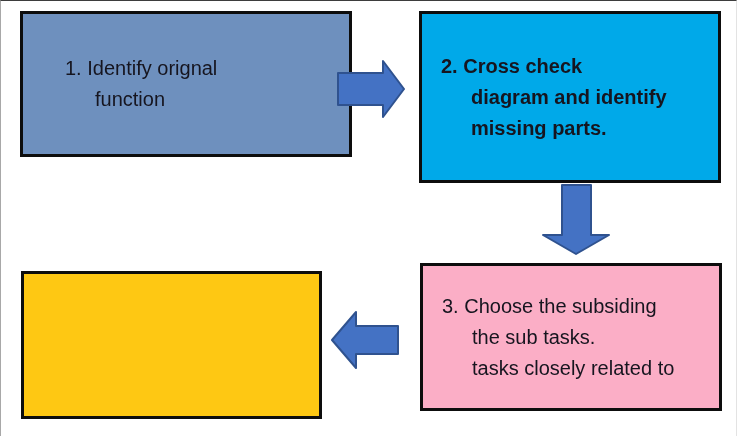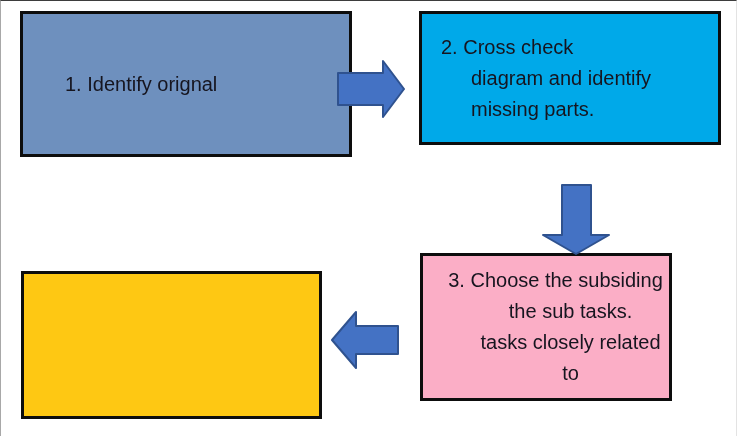--- a/index.html
+++ b/index.html
@@ -20,22 +20,22 @@
     box-sizing: border-box;
     border: 3px solid var(--box-border, #0d0d0d);
     display: flex;
     flex-direction: column;
     justify-content: center;
     color: var(--text, #16151f);
     font-size: 20px;
     line-height: 31px;
   }
   .step-1 { left: 19px;  top: 10px;  width: 332px; height: 146px; padding-left: 42px; }
-  .step-2 { left: 418px; top: 10px;  width: 302px; height: 134px; padding-left: 19px; }
-  .step-3 { left: 419px; top: 252px; width: 252px; height: 148px; padding-left: 19px; text-align: center; }
+  .step-2 { left: 418px; top: 10px;  width: 302px; height: 172px; padding-left: 19px; font-weight: bold; }
+  .step-3 { left: 419px; top: 262px; width: 302px; height: 148px; padding-left: 19px; }
   .step-4 { left: 20px;  top: 270px; width: 301px; height: 148px; padding-left: 11px; }
   .box-text .line:not(:first-child) { padding-left: 30px; }
   .arrow { position: absolute; display: block; }
   .arrow polygon {
     fill: var(--arrow-fill, #4472C4);
     stroke: var(--arrow-outline, #2F528F);
     stroke-width: 2;
     stroke-linejoin: round;
   }
   .arrow-right { left: 336px; top: 59px;  width: 68px; height: 58px; }
@@ -43,20 +43,21 @@
   .arrow-left  { left: 330px; top: 310px; width: 68px; height: 58px; }
 </style>
 </head>
 <body>
 
 <div class="canvas">
 
   <div class="flow-box step-1" style="background-color: rgb(110, 144, 190);">
     <div class="box-text">
       <div class="line">1. Identify orignal</div>
+      <div class="line">function</div>
     </div>
   </div>
 
   <div class="flow-box step-2" style="background-color: rgb(0, 169, 233);">
     <div class="box-text">
       <div class="line">2. Cross check</div>
       <div class="line">diagram and identify</div>
       <div class="line">missing parts.</div>
     </div>
   </div>

